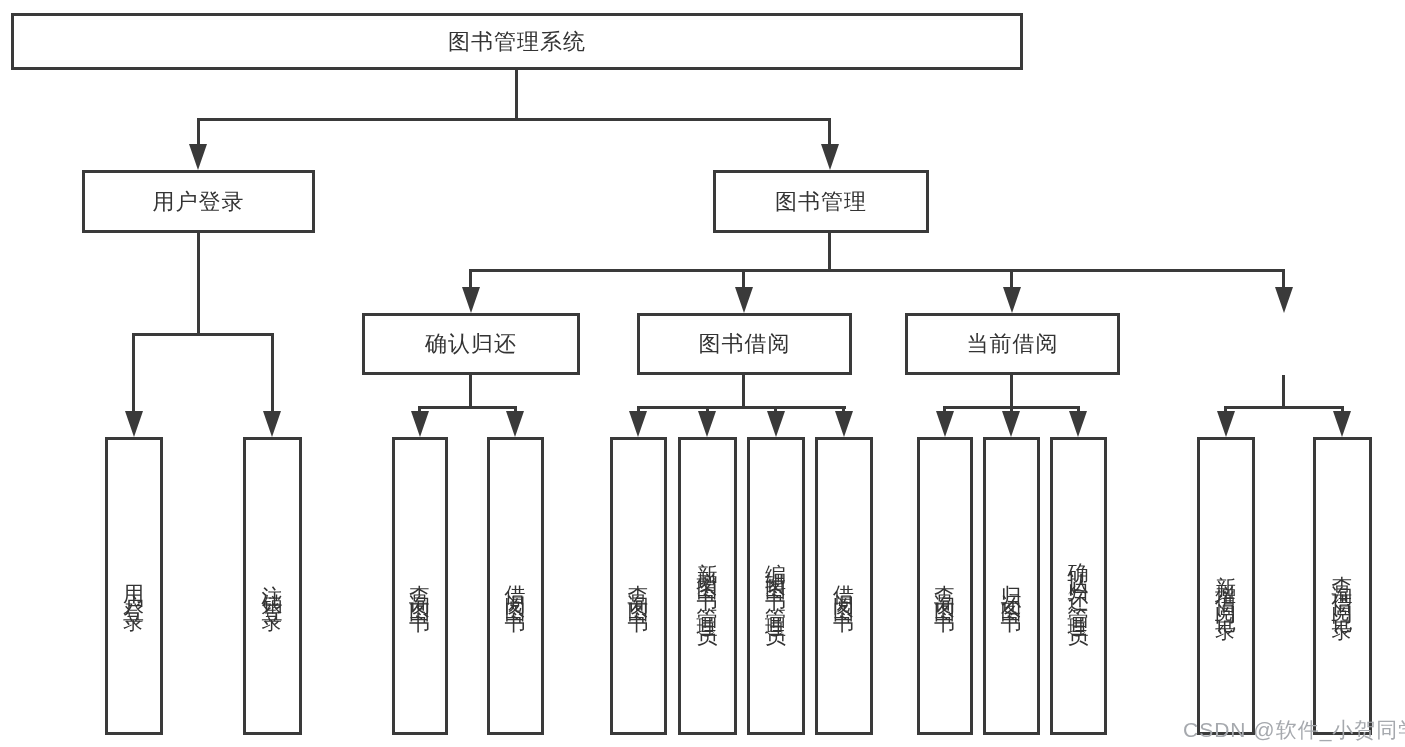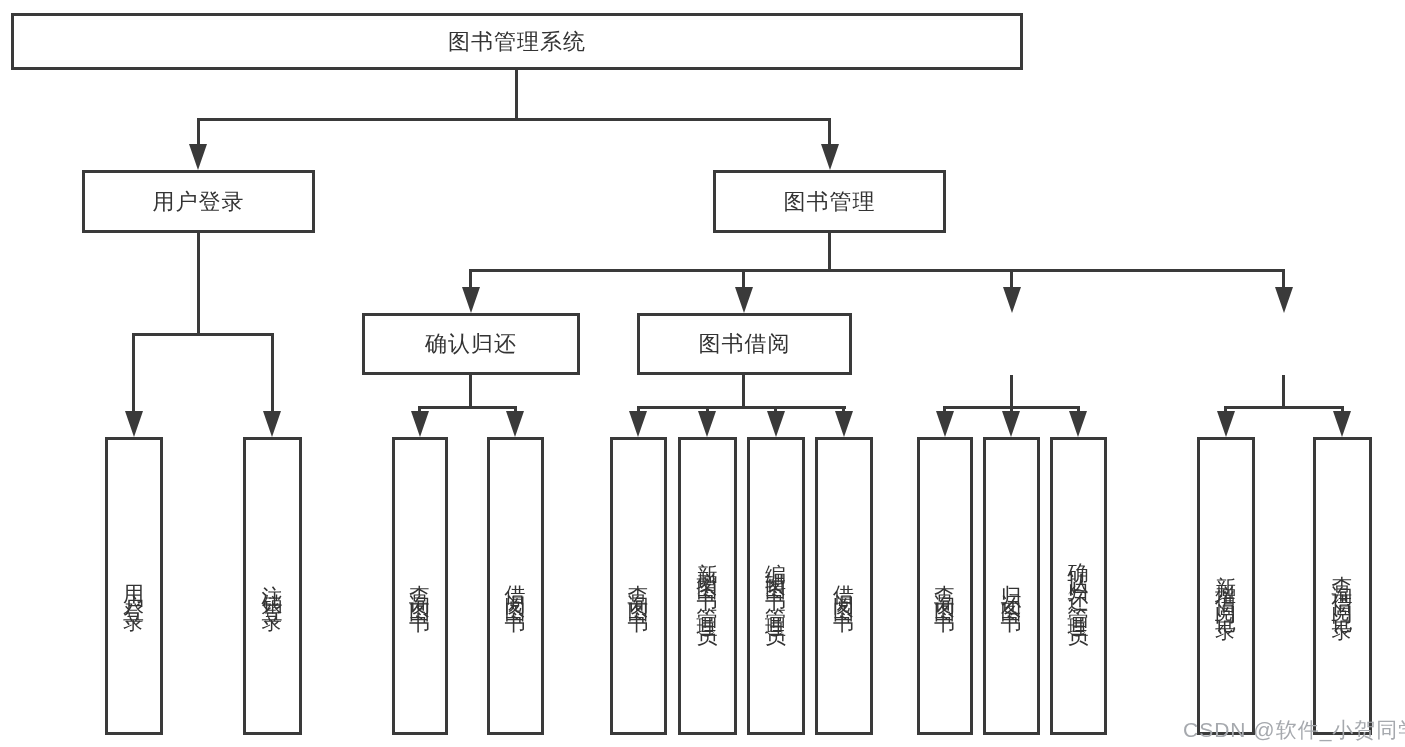--- a/index.html
+++ b/index.html
@@ -70,26 +70,27 @@
 </style>
 </head>
 <body>
 
 <div class="canvas">
 
   <div class="box" style="left:11px; top:13px; width:1012px; height:57px;">图书管理系统</div>
 
   <div class="box" style="left:82px; top:170px; width:233px; height:63px;">用户登录</div>
 
-  <div class="box" style="left:713px; top:170px; width:233px; height:63px;">图书管理</div>
+  <div class="box" style="left:713px; top:170px; width:216px; height:63px;">图书管理</div>
 
   <div class="box" style="left:362px; top:313px; width:218px; height:62px;">确认归还</div>
 
   <div class="box" style="left:637px; top:313px; width:215px; height:62px;">图书借阅</div>
 
+  <div class="box" style="left:905px; top:313px; width:215px; height:62px;">当前借阅</div>
 
 
   <div class="box vbox" style="left:105px; top:437px; width:58px; height:298px;">用户登录</div>
 
   <div class="box vbox" style="left:243px; top:437px; width:59px; height:298px;">注销登录</div>
 
   <div class="box vbox" style="left:392px; top:437px; width:56px; height:298px;">查询图书</div>
 
   <div class="box vbox" style="left:487px; top:437px; width:57px; height:298px;">借阅图书</div>
 

